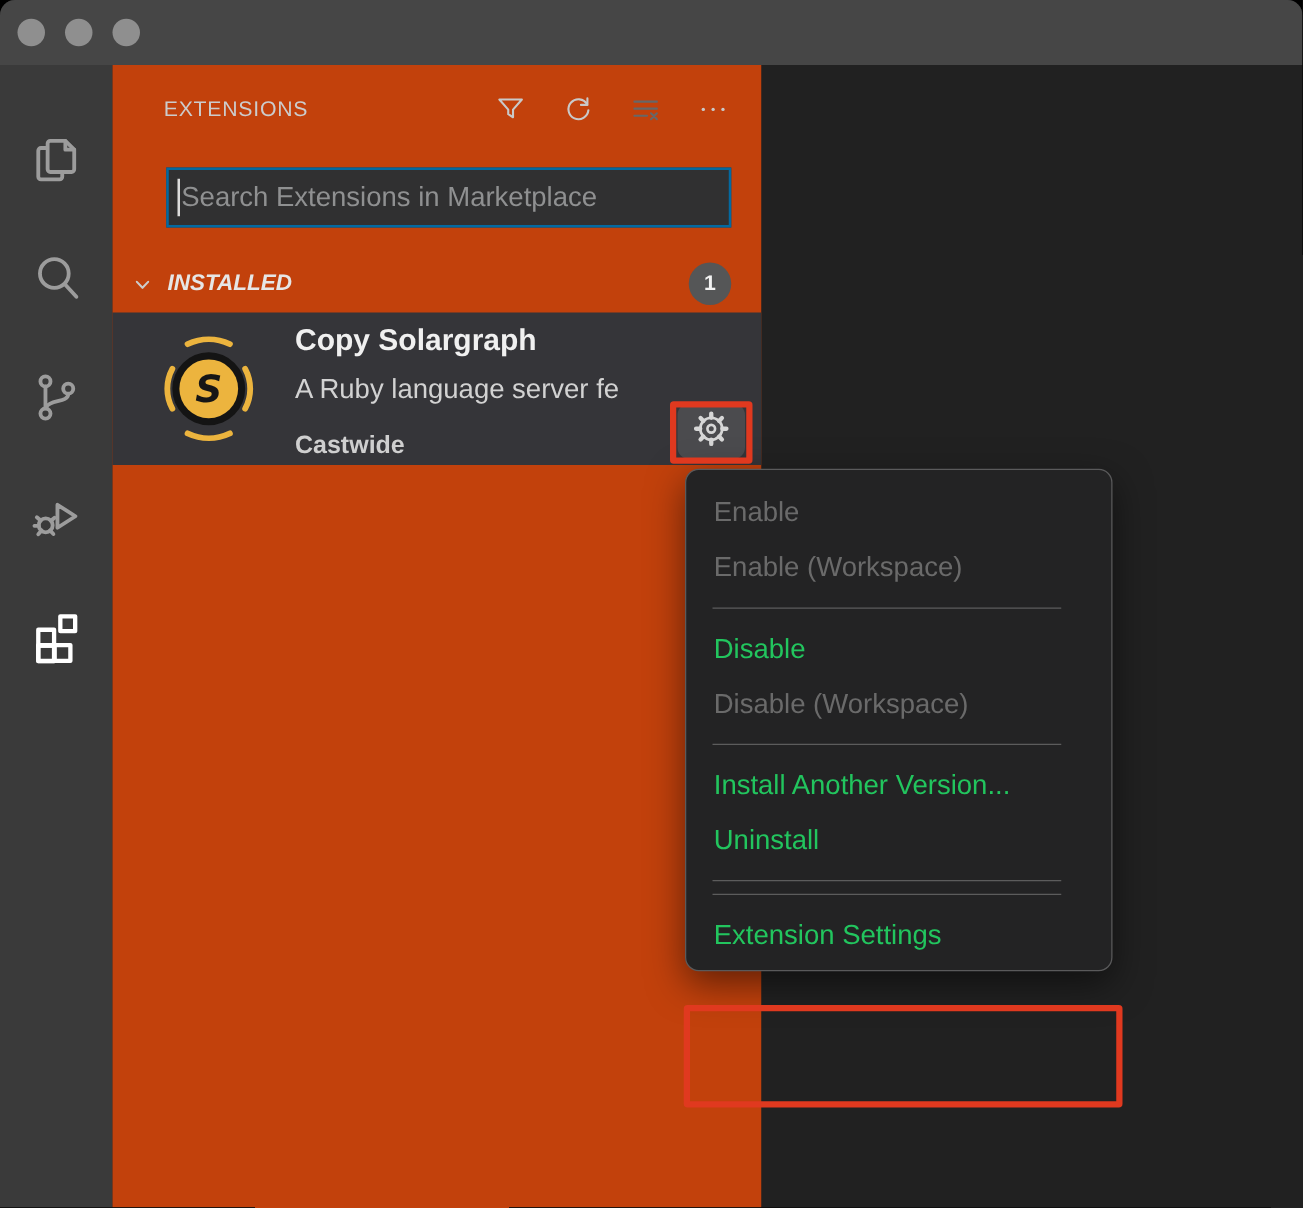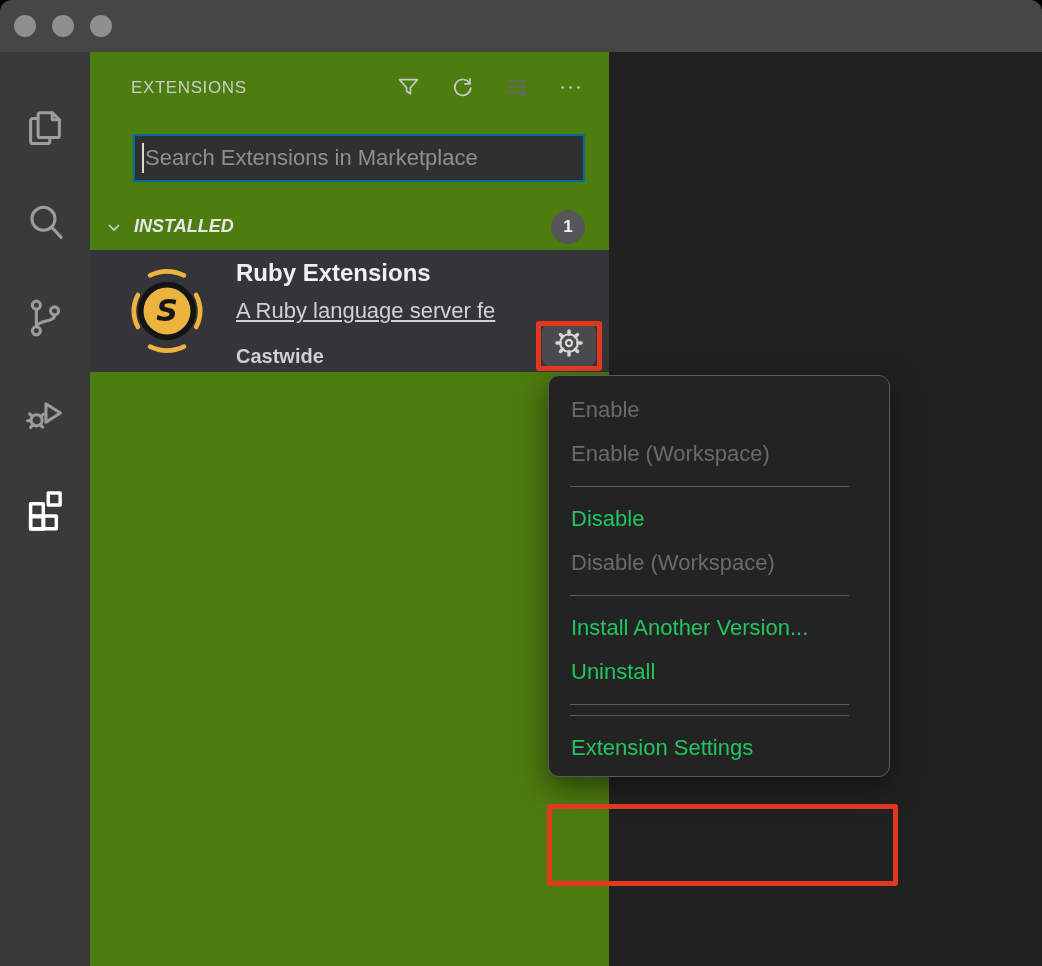--- a/index.html
+++ b/index.html
@@ -16,21 +16,21 @@
 
   
   .activitybar { position:absolute; left:0; top:52px; width:90px; height:914px; background:#3a3a3a; }
   .ab-item { position:absolute; left:0; width:90px; height:94px;
              display:flex; align-items:center; justify-content:center; cursor:pointer; }
   .ab-item svg { width:46px; height:46px; stroke:#9c9c9c; stroke-width:1.6;
                  fill:none; stroke-linecap:round; stroke-linejoin:round; }
   .ab-item.active svg { stroke:#ffffff; stroke-width:1.8; }
 
   
-  .sidebar { position:absolute; left:90px; top:52px; width:519px; height:914px; background:#4d7c0f; }
+  .sidebar { position:absolute; left:90px; top:52px; width:519px; height:914px; background:#c2410c; }
   .sb-header { position:absolute; left:0; top:0; width:100%; height:72px; }
   .sb-title { position:absolute; left:41px; top:26px; font-size:17px; letter-spacing:.6px; color:#cccccc; }
   .sb-actions { position:absolute; right:24px; top:20px; display:flex; gap:24px; }
   .sb-actions .act { width:30px; height:30px; display:flex; align-items:center; justify-content:center; cursor:pointer; }
   .sb-actions svg { width:27px; height:27px; stroke:#c9c9c9; stroke-width:1.5; fill:none;
                     stroke-linecap:round; stroke-linejoin:round; }
   .sb-actions .act.disabled svg { stroke:#666768; }
   .sb-actions .act.disabled { cursor:default; }
 
   .searchbox { position:absolute; left:43px; top:82px; width:452px; height:48px;
@@ -46,21 +46,21 @@
   .sec-badge { position:absolute; left:461px; top:5px; width:34px; height:34px; border-radius:50%;
                background:#555657; color:#f2f2f2; font-size:17px; font-weight:bold;
                display:flex; align-items:center; justify-content:center; }
 
   
   .ext-row { position:absolute; left:0; top:198px; width:519px; height:122px; background:#353539; cursor:pointer; }
   .ext-icon { position:absolute; left:30px; top:14px; width:94px; height:94px; }
   .ext-icon svg { width:94px; height:94px; }
   .ext-name { position:absolute; left:146px; top:9px; font-size:24px; font-weight:bold; color:#f0f0f0; }
   .ext-desc { position:absolute; left:146px; top:48px; width:312px; font-size:22px; color:#d2d2d2;
-              white-space:nowrap; overflow:hidden;text-decoration:underline; }
+              white-space:nowrap; overflow:hidden; }
   .ext-author { position:absolute; left:146px; top:95px; font-size:20px; font-weight:600; color:#cfcfcf; }
   .gear-btn { position:absolute; left:452px; top:73px; width:54px; height:44px; border-radius:9px;
               background:#4b4b4e; display:flex; align-items:center; justify-content:center; cursor:pointer; }
   .gear-btn svg { width:32px; height:32px; stroke:#d6d6d6; stroke-width:1.6; fill:none; stroke-linecap:round; }
 
   
   .menu { position:absolute; left:548px; top:375px; width:342px; background:#232324;
           border:1px solid #5a5a5b; border-radius:11px; padding:12px 12px 6px 0;
           box-shadow:0 10px 30px rgba(0,0,0,.5); z-index:5; }
   .menu-item { height:44px; line-height:44px; padding-left:22px; font-size:22px;
@@ -189,21 +189,21 @@
             <path d="M32 12 A42 42 0 0 1 68 12"></path>
             <path d="M32 88 A42 42 0 0 0 68 88"></path>
             <path d="M19 33 A36 36 0 0 0 19 67"></path>
             <path d="M81 33 A36 36 0 0 1 81 67"></path>
           </g>
           <circle cx="50" cy="50" r="31" fill="#141414"></circle>
           <circle cx="50" cy="50" r="25" fill="#ecb43e"></circle>
           <text x="50" y="61" text-anchor="middle" font-size="32" font-weight="bold" font-style="italic" font-family="DejaVu Sans, sans-serif" fill="#161616">S</text>
         </svg>
       </div>
-      <div class="ext-name">Ruby Extensions</div>
+      <div class="ext-name">Copy Solargraph</div>
       <div class="ext-desc">A Ruby language server fe</div>
       <div class="ext-author">Castwide</div>
       <div class="gear-btn">
         <span>
           <svg viewBox="0 0 24 24">
             <circle cx="12" cy="12" r="6.6"></circle>
             <circle cx="12" cy="12" r="2.3"></circle>
             <g stroke-width="2.6">
               <path d="M12 5.4 V2.9 M12 18.6 V21.1 M5.4 12 H2.9 M18.6 12 H21.1
                        M7.3 7.3 L5.6 5.6 M16.7 7.3 L18.4 5.6 M7.3 16.7 L5.6 18.4 M16.7 16.7 L18.4 18.4"></path>

